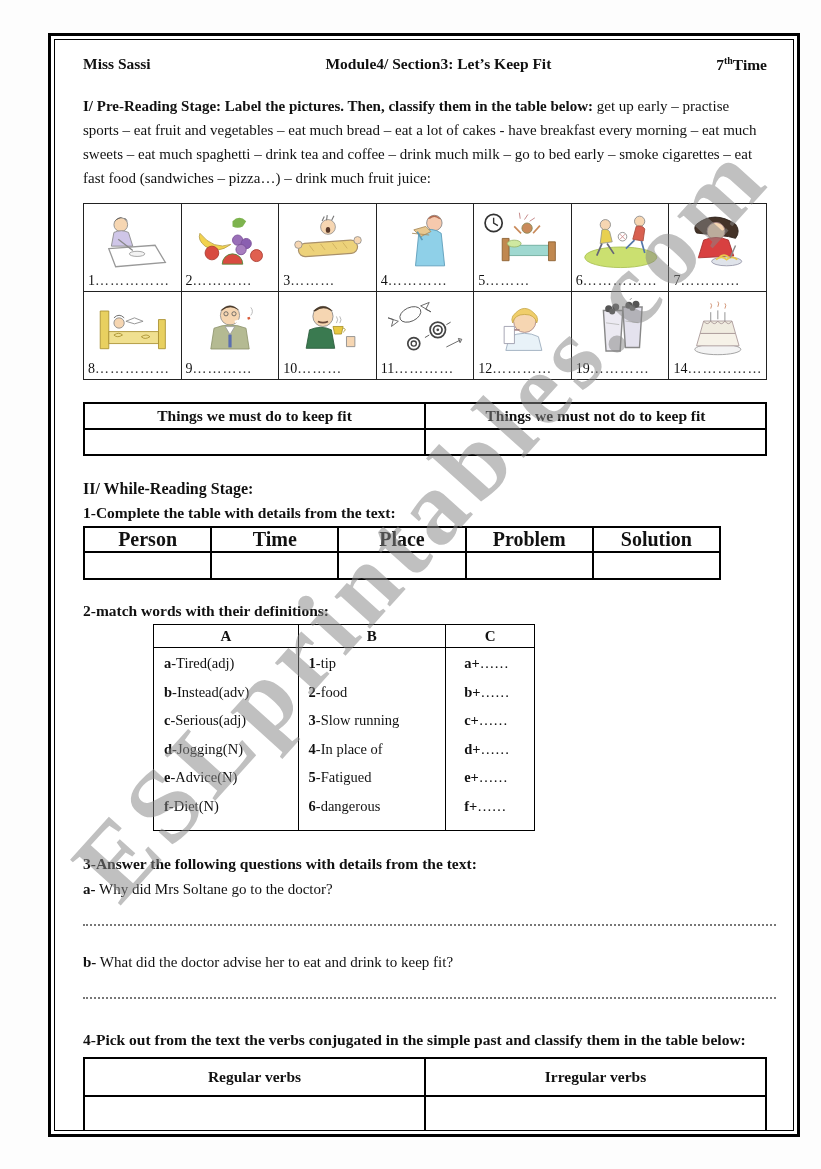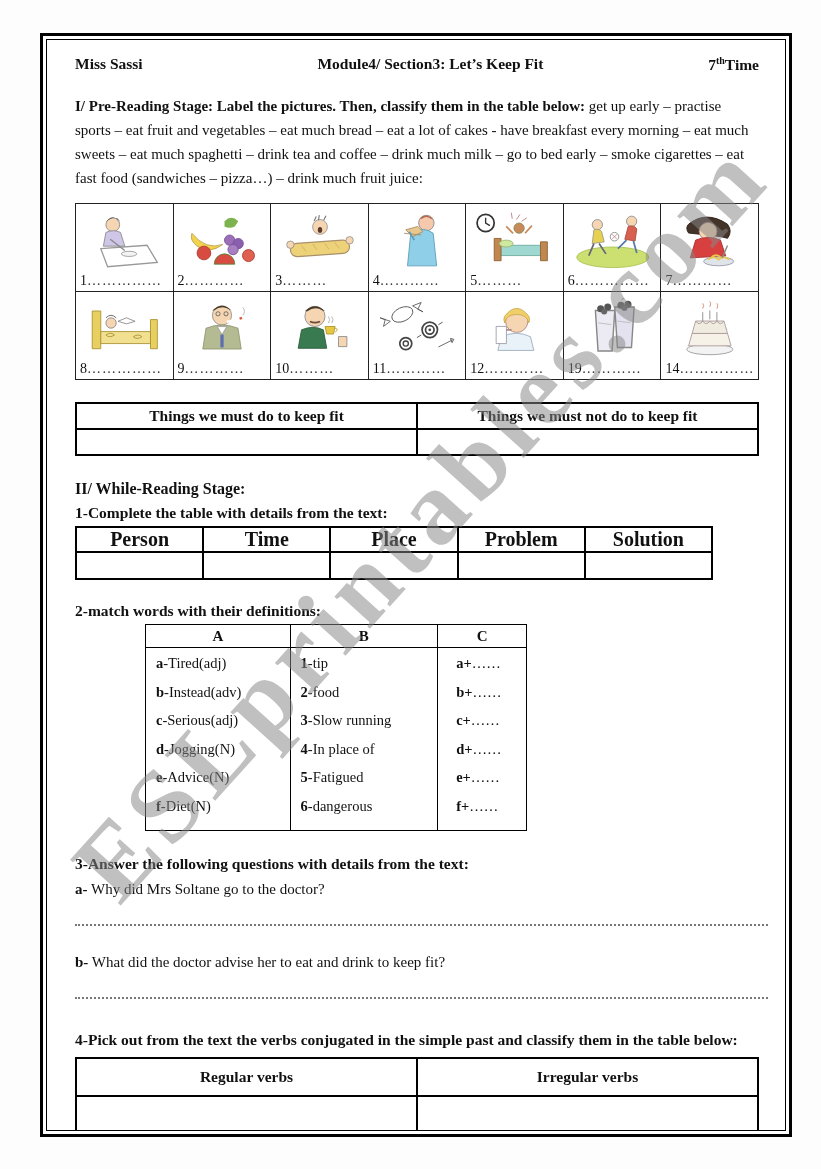--- a/index.html
+++ b/index.html
@@ -1,17 +1,17 @@
 <!DOCTYPE html>
 <html><head>
 <meta charset="utf-8">
 <style>
   * { margin:0; padding:0; box-sizing:border-box; }
   html,body { width:821px; height:1169px; background:#fdfdfd; font-family:"Liberation Serif", serif; color:#111; }
-  .page-outer { position:absolute; left:40px; top:33px; width:752px; height:1104px; border:3px solid #000; background:#fff;padding-left:29px; }
+  .page-outer { position:absolute; left:48px; top:33px; width:752px; height:1104px; border:3px solid #000; background:#fff;padding-left:29px; }
   .page-inner { position:absolute; inset:3px; border:1px solid #000; padding:13px 26px 0 28px; overflow:hidden; }
 
   .hdr { display:flex; justify-content:space-between; align-items:flex-start; font-weight:bold; font-size:15.5px; margin-top:2px; }
   .hdr .mid { margin-left:10px; }
   sup { font-size:10px; }
 
   .para { font-size:15px; line-height:24px; margin-top:20px; text-align:left; }
   .b { font-weight:bold; }
 
   table { border-collapse:collapse; }

